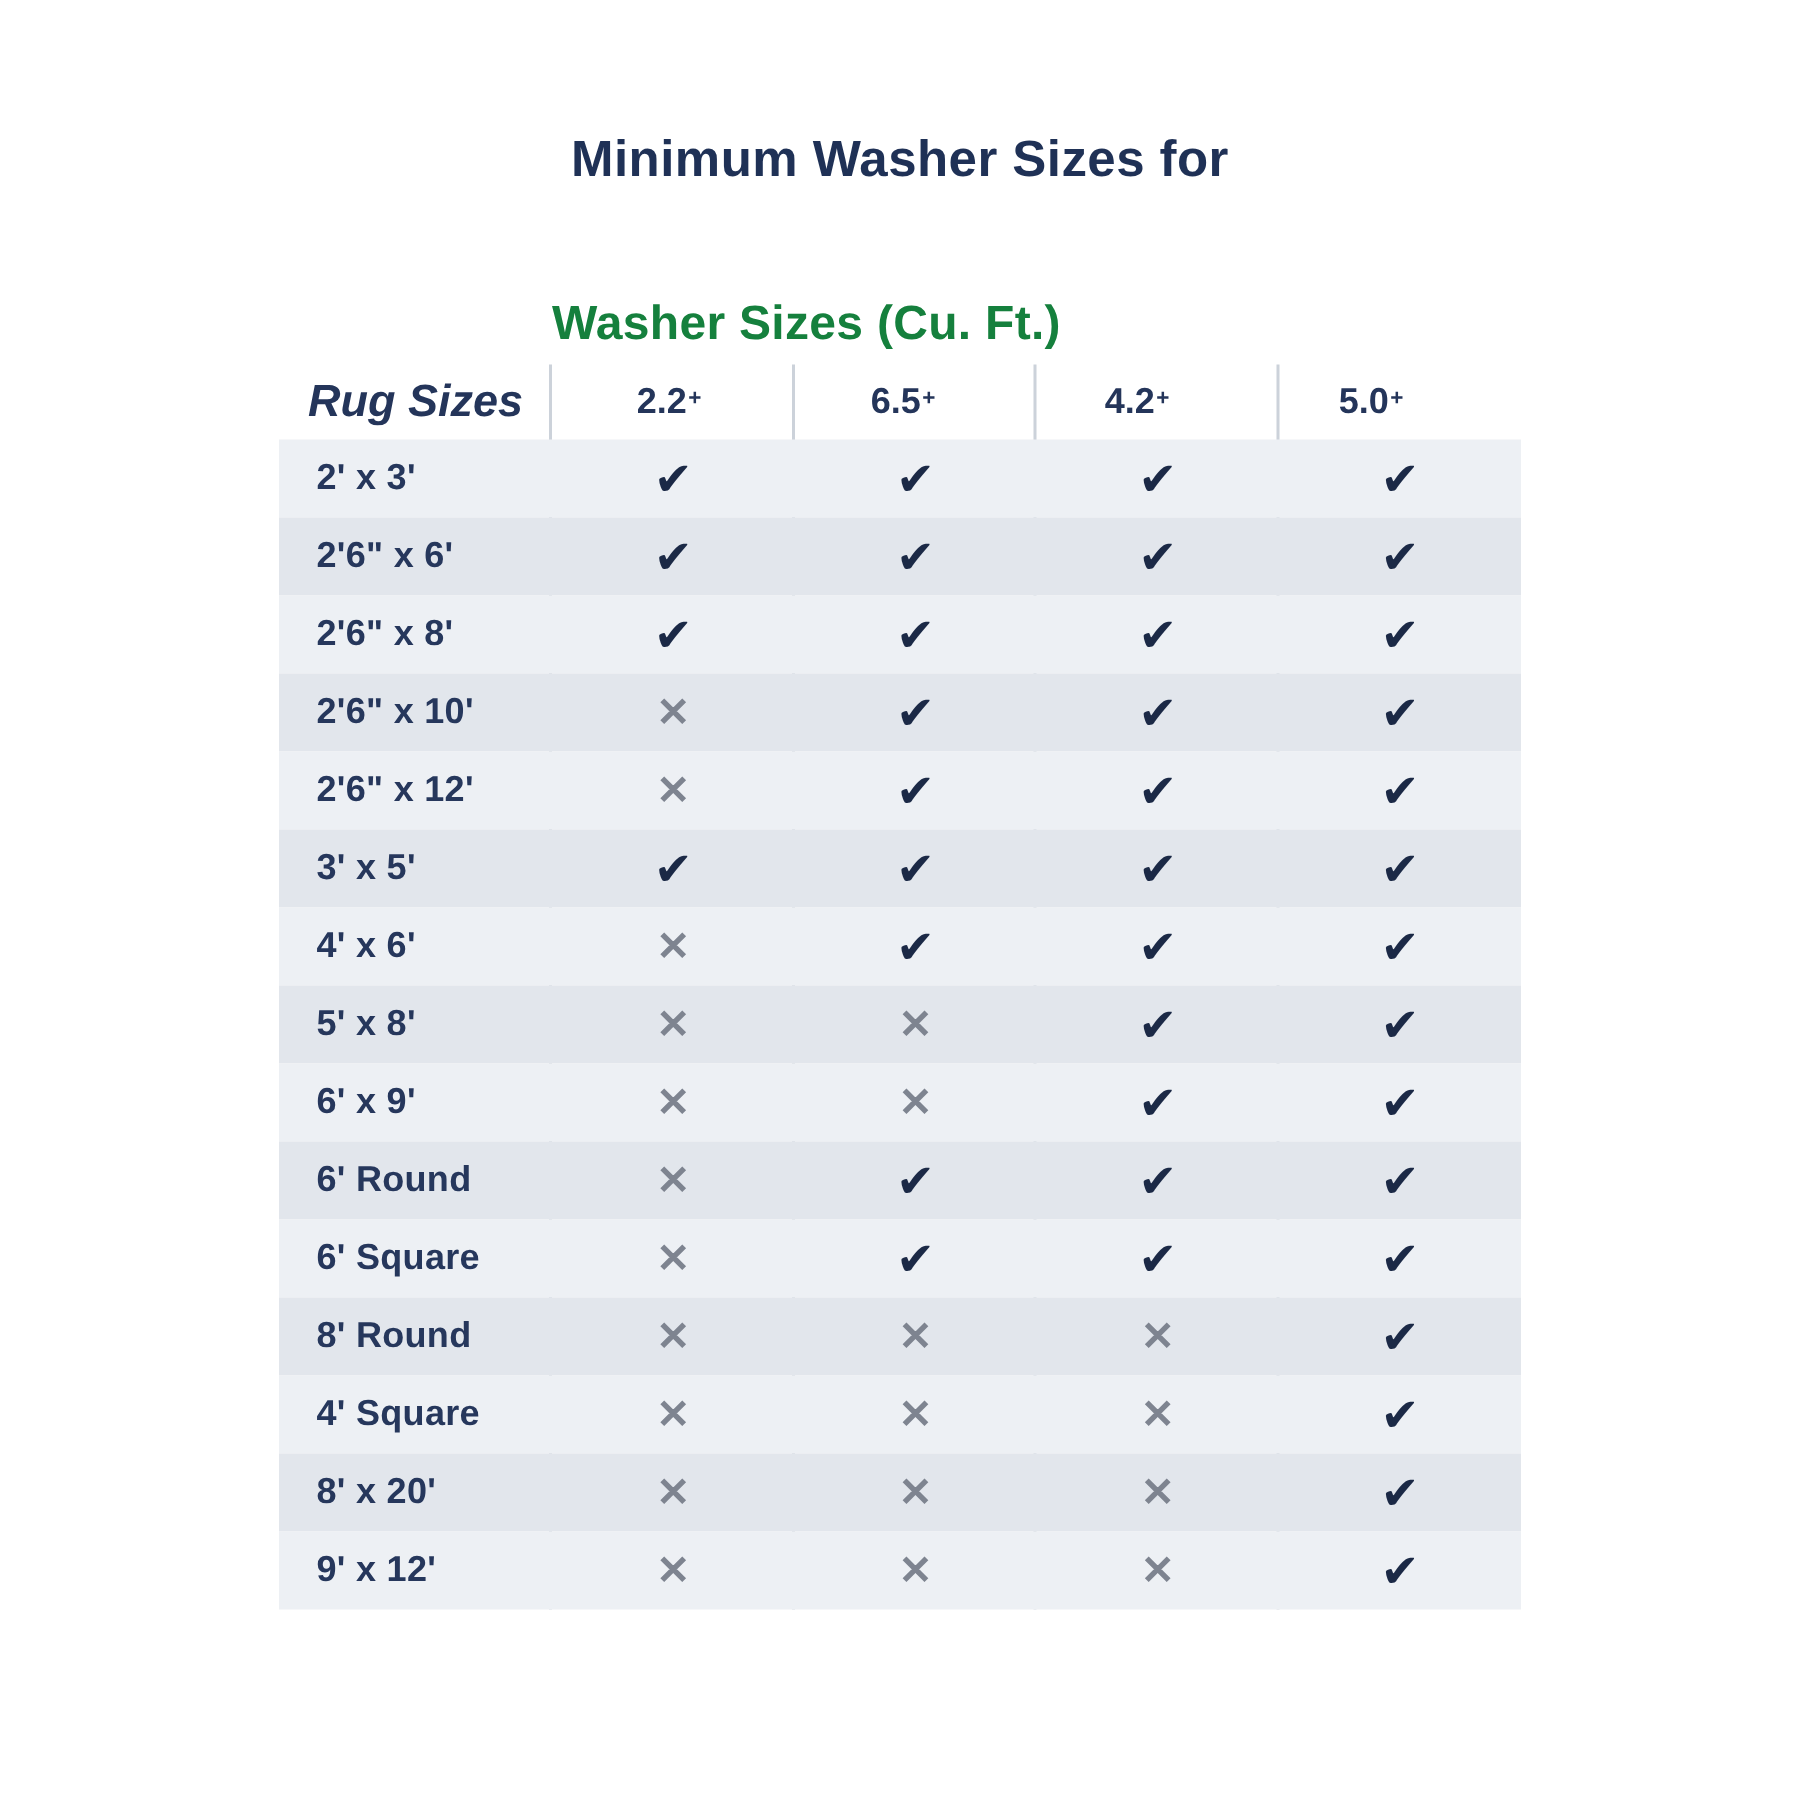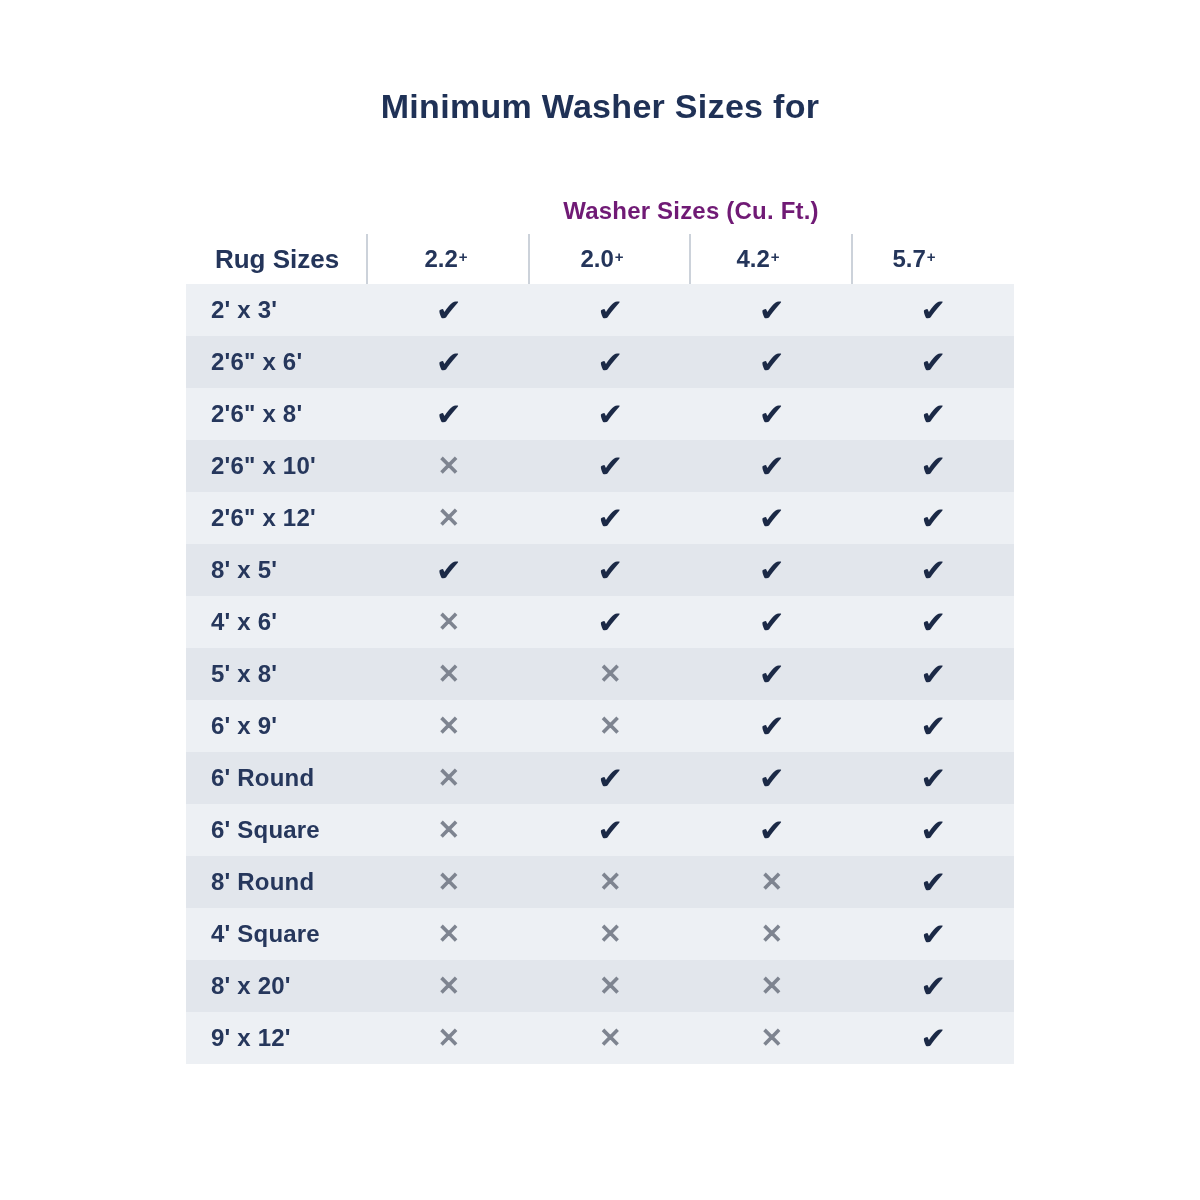--- a/index.html
+++ b/index.html
@@ -15,44 +15,45 @@
     color: #1f3156;
     letter-spacing: 0.3px;
   }
 
   .table-wrap { width: 828px; margin: 0 auto; }
 
   .group-header-band { margin-top: 70px; }
   .group-header {
     margin-left: 182px;
     width: 646px;
-    text-align: center;
-    font-size: 24px;
-    font-weight: 600;
-    color: #701a75;
+    text-align: left;
+    font-size: 32px;
+    font-weight: 600;
+    color: #15803d;
     letter-spacing: 0.2px;
   }
 
   .grid { position: relative; margin-top: 9px; }
 
   .divider {
     position: absolute;
     top: 0;
     bottom: 0;
     width: 2px;
     background: #ccd2da;
   }
 
   .header-row { display: flex; height: 50px; align-items: center; position: relative; }
   .corner-cell {
     width: 182px;
     text-align: center;
-    font-size: 26px;
+    font-size: 30px;
     font-weight: 600;
     color: #24355a;
+    font-style: italic;
   }
   .hcell {
     width: 156px;
     text-align: center;
     font-size: 24px;
     font-weight: 600;
     color: #24355a;
   }
   .hcell .plus { font-size: 15px; vertical-align: 5px; margin-left: 1px; font-weight: 700; }
 
@@ -89,23 +90,23 @@
   <div class="grid">
     <div class="divider" style="left:180px"></div>
     <div class="divider" style="left:342px"></div>
     <div class="divider" style="left:503px"></div>
     <div class="divider" style="left:665px"></div>
 
     <div class="header-row">
       <div class="corner-cell">Rug Sizes</div>
 
     <div class="hcell"><span>2.2</span><span class="plus">+</span></div>
-        <div class="hcell"><span>2.0</span><span class="plus">+</span></div>
+        <div class="hcell"><span>6.5</span><span class="plus">+</span></div>
         <div class="hcell"><span>4.2</span><span class="plus">+</span></div>
-        <div class="hcell"><span>5.7</span><span class="plus">+</span></div>
+        <div class="hcell"><span>5.0</span><span class="plus">+</span></div>
       </div>
 
     <div class="tbody">
 
     <div class="trow">
           <div class="rlabel">2' x 3'</div>
           <div class="cell check">✔</div>
           <div class="cell check">✔</div>
           <div class="cell check">✔</div>
           <div class="cell check">✔</div>
@@ -132,21 +133,21 @@
           <div class="cell check">✔</div>
         </div>
         <div class="trow">
           <div class="rlabel">2'6" x 12'</div>
           <div class="cell cross">✕</div>
           <div class="cell check">✔</div>
           <div class="cell check">✔</div>
           <div class="cell check">✔</div>
         </div>
         <div class="trow">
-          <div class="rlabel">8' x 5'</div>
+          <div class="rlabel">3' x 5'</div>
           <div class="cell check">✔</div>
           <div class="cell check">✔</div>
           <div class="cell check">✔</div>
           <div class="cell check">✔</div>
         </div>
         <div class="trow">
           <div class="rlabel">4' x 6'</div>
           <div class="cell cross">✕</div>
           <div class="cell check">✔</div>
           <div class="cell check">✔</div>

